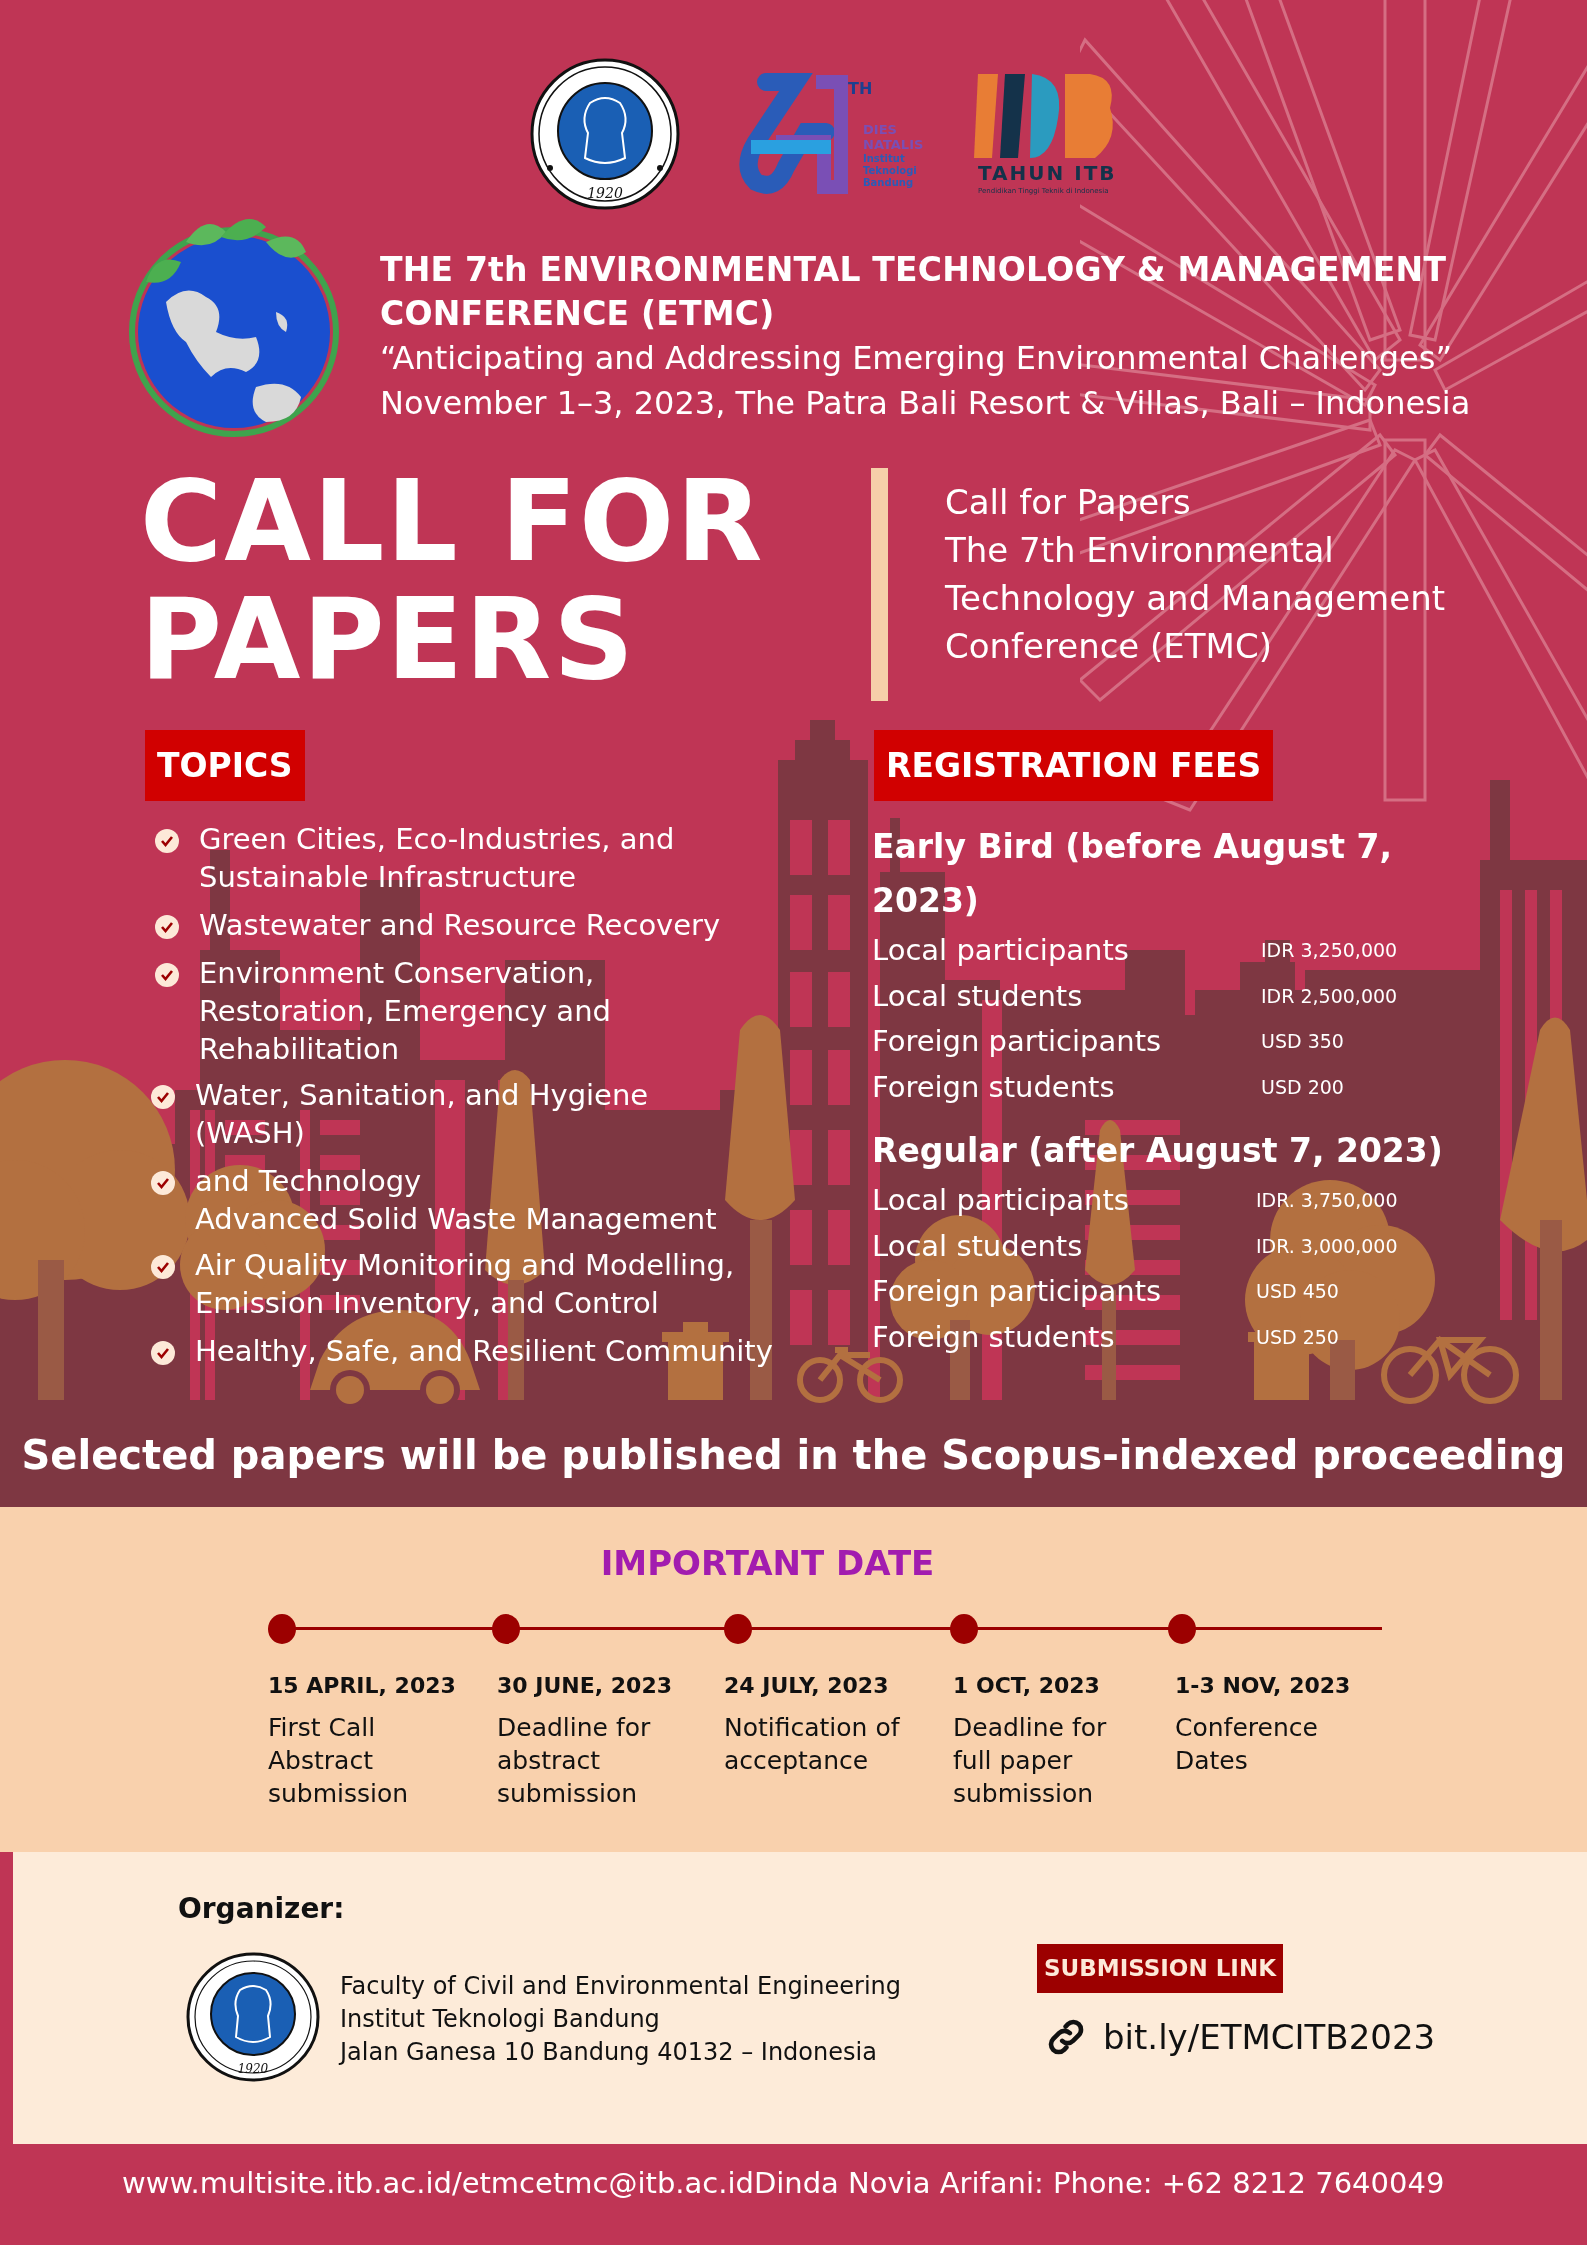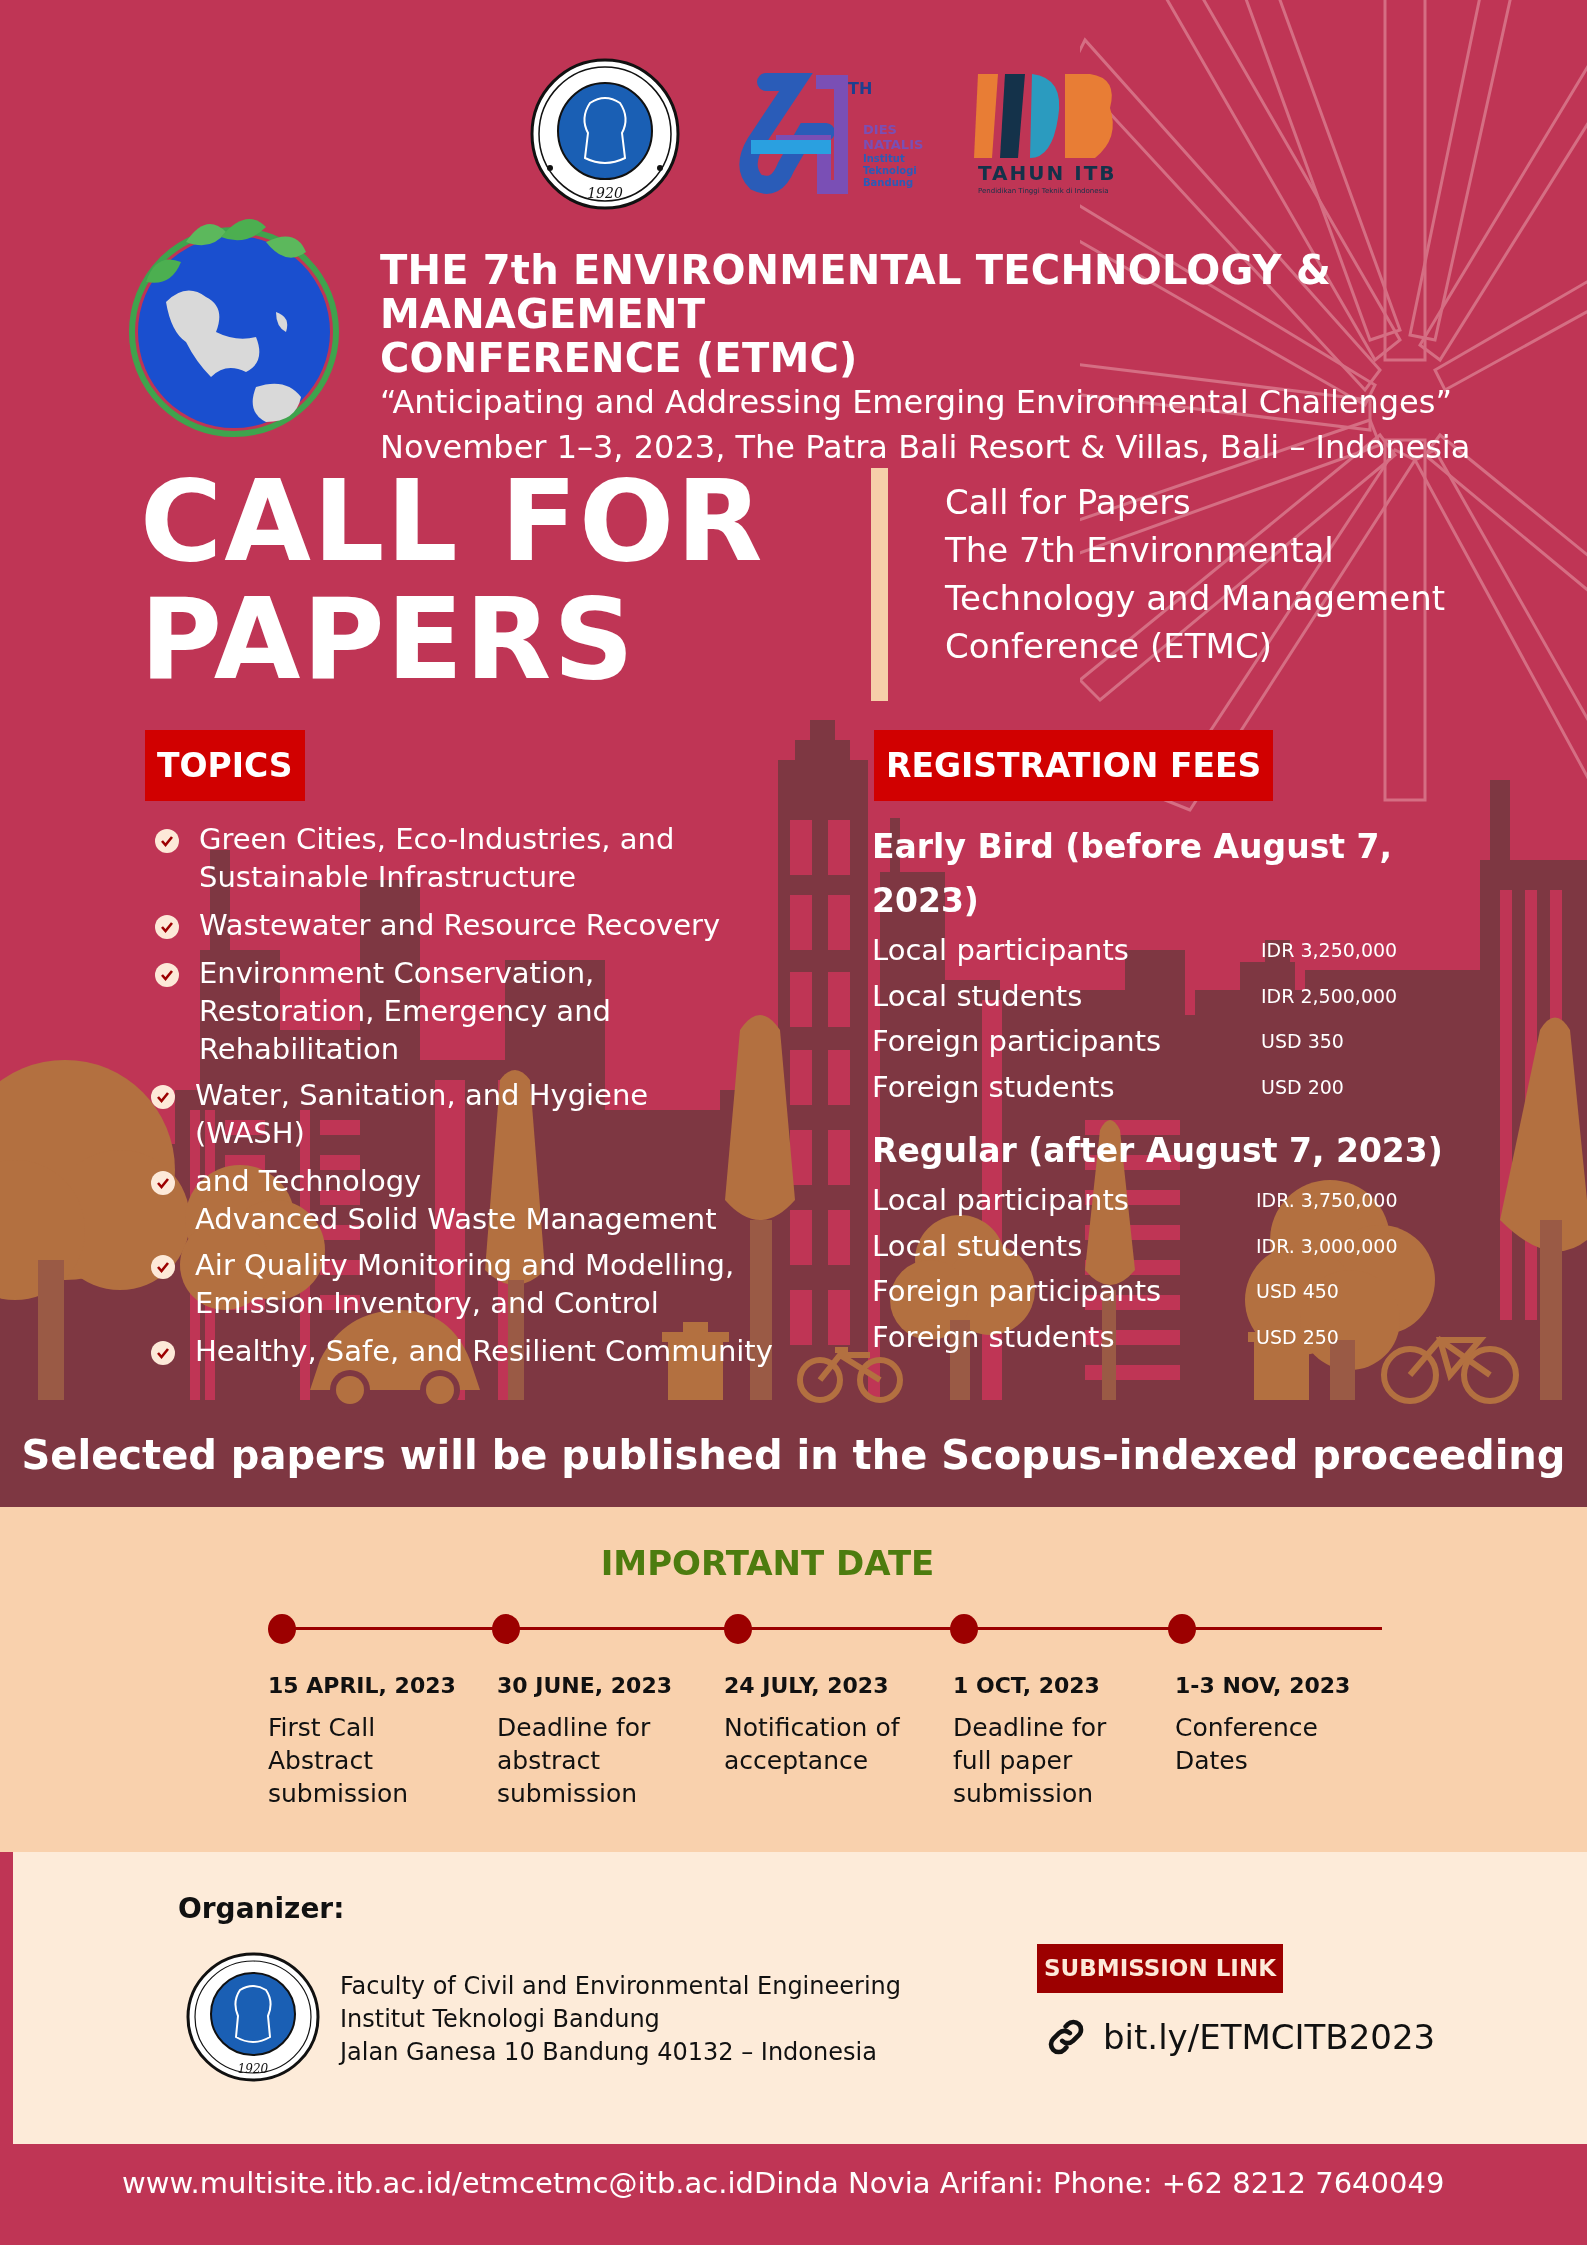--- a/index.html
+++ b/index.html
@@ -4,37 +4,37 @@
 <style>
   *{margin:0;padding:0;box-sizing:border-box;}
   body{width:1587px;height:2245px;overflow:hidden;background:#bf3555;font-family:"DejaVu Sans","Liberation Sans",sans-serif;color:#fff;}
   .poster{position:relative;width:1587px;height:2245px;}
   .hero{position:absolute;left:0;top:0;width:1587px;height:1507px;background:#bf3555;overflow:hidden;}
   .abs{position:absolute;}
   .starburst{position:absolute;left:1080px;top:-60px;width:700px;height:900px;}
   .skyline{position:absolute;left:0;top:700px;width:1587px;height:807px;}
   .logo-row .logo{position:absolute;}
   .title-block{position:absolute;left:380px;top:248px;width:1180px;}
-  .title-main{font-weight:bold;font-size:40px;line-height:44px;letter-spacing:0.2px;}
+  .title-main{font-weight:bold;font-size:33px;line-height:44px;letter-spacing:0.2px;}
   .title-sub{font-size:32px;line-height:45px;}
   .cfp{position:absolute;left:140px;top:462px;font-family:"DejaVu Sans",sans-serif;font-weight:bold;font-size:112px;line-height:118px;letter-spacing:2px;}
   .vbar{position:absolute;left:871px;top:468px;width:17px;height:233px;background:#f6cfa9;}
   .cfp-side{position:absolute;left:945px;top:478px;font-size:34px;line-height:48px;}
   .badge{position:absolute;background:#d10000;color:#fff;font-weight:bold;font-size:33px;line-height:71px;padding:0 12px;}
   .topics{position:absolute;left:155px;top:820px;width:700px;}
   .topic{position:relative;display:flex;align-items:flex-start;font-size:29px;line-height:38px;}
   .check{flex:0 0 24px;width:24px;height:24px;border-radius:50%;background:#fde9d8;margin-right:20px;margin-top:9px;display:flex;align-items:center;justify-content:center;}
   .fees{position:absolute;left:872px;top:820px;width:620px;}
   .fee-head{font-weight:bold;font-size:33px;line-height:54px;}
   .fee-row{display:flex;font-size:29px;line-height:45.5px;}
   .fee-label{width:389px;}
   .fee-val{font-weight:normal;font-size:19px;}
   .scopus{position:absolute;left:0;top:1432px;width:1587px;text-align:center;font-weight:bold;font-size:40px;}
   .dates{position:absolute;left:0;top:1507px;width:1587px;height:345px;background:#f9d1ad;}
-  .dates-title{position:absolute;left:0;top:36px;width:1535px;text-align:center;color:#4d7c0f;font-weight:bold;font-size:34px;}
+  .dates-title{position:absolute;left:0;top:36px;width:1535px;text-align:center;color:#a21caf;font-weight:bold;font-size:34px;}
   .timeline-line{position:absolute;left:282px;top:120px;width:1100px;height:3px;background:#9c0000;}
   .tl-dot{position:absolute;top:107px;width:28px;height:30px;border-radius:50%;background:#9c0000;}
   .tl-item{position:absolute;top:162px;width:215px;color:#111;}
   .tl-date{font-weight:bold;font-size:22px;line-height:34px;margin-bottom:8px;}
   .tl-desc{font-size:25px;line-height:33px;}
   .org{position:absolute;left:13px;top:1852px;width:1587px;height:374px;background:#fdebd9;color:#111;}
   .org-label{position:absolute;left:165px;top:40px;font-weight:bold;font-size:28px;}
   .org-logo{position:absolute;left:173px;top:100px;}
   .org-lines{position:absolute;left:327px;top:118px;font-size:24px;line-height:33px;}
   .sub-badge{position:absolute;left:1024px;top:92px;background:#9c0000;color:#fde9d8;font-weight:bold;font-size:23px;line-height:49px;padding:0 7px;}

